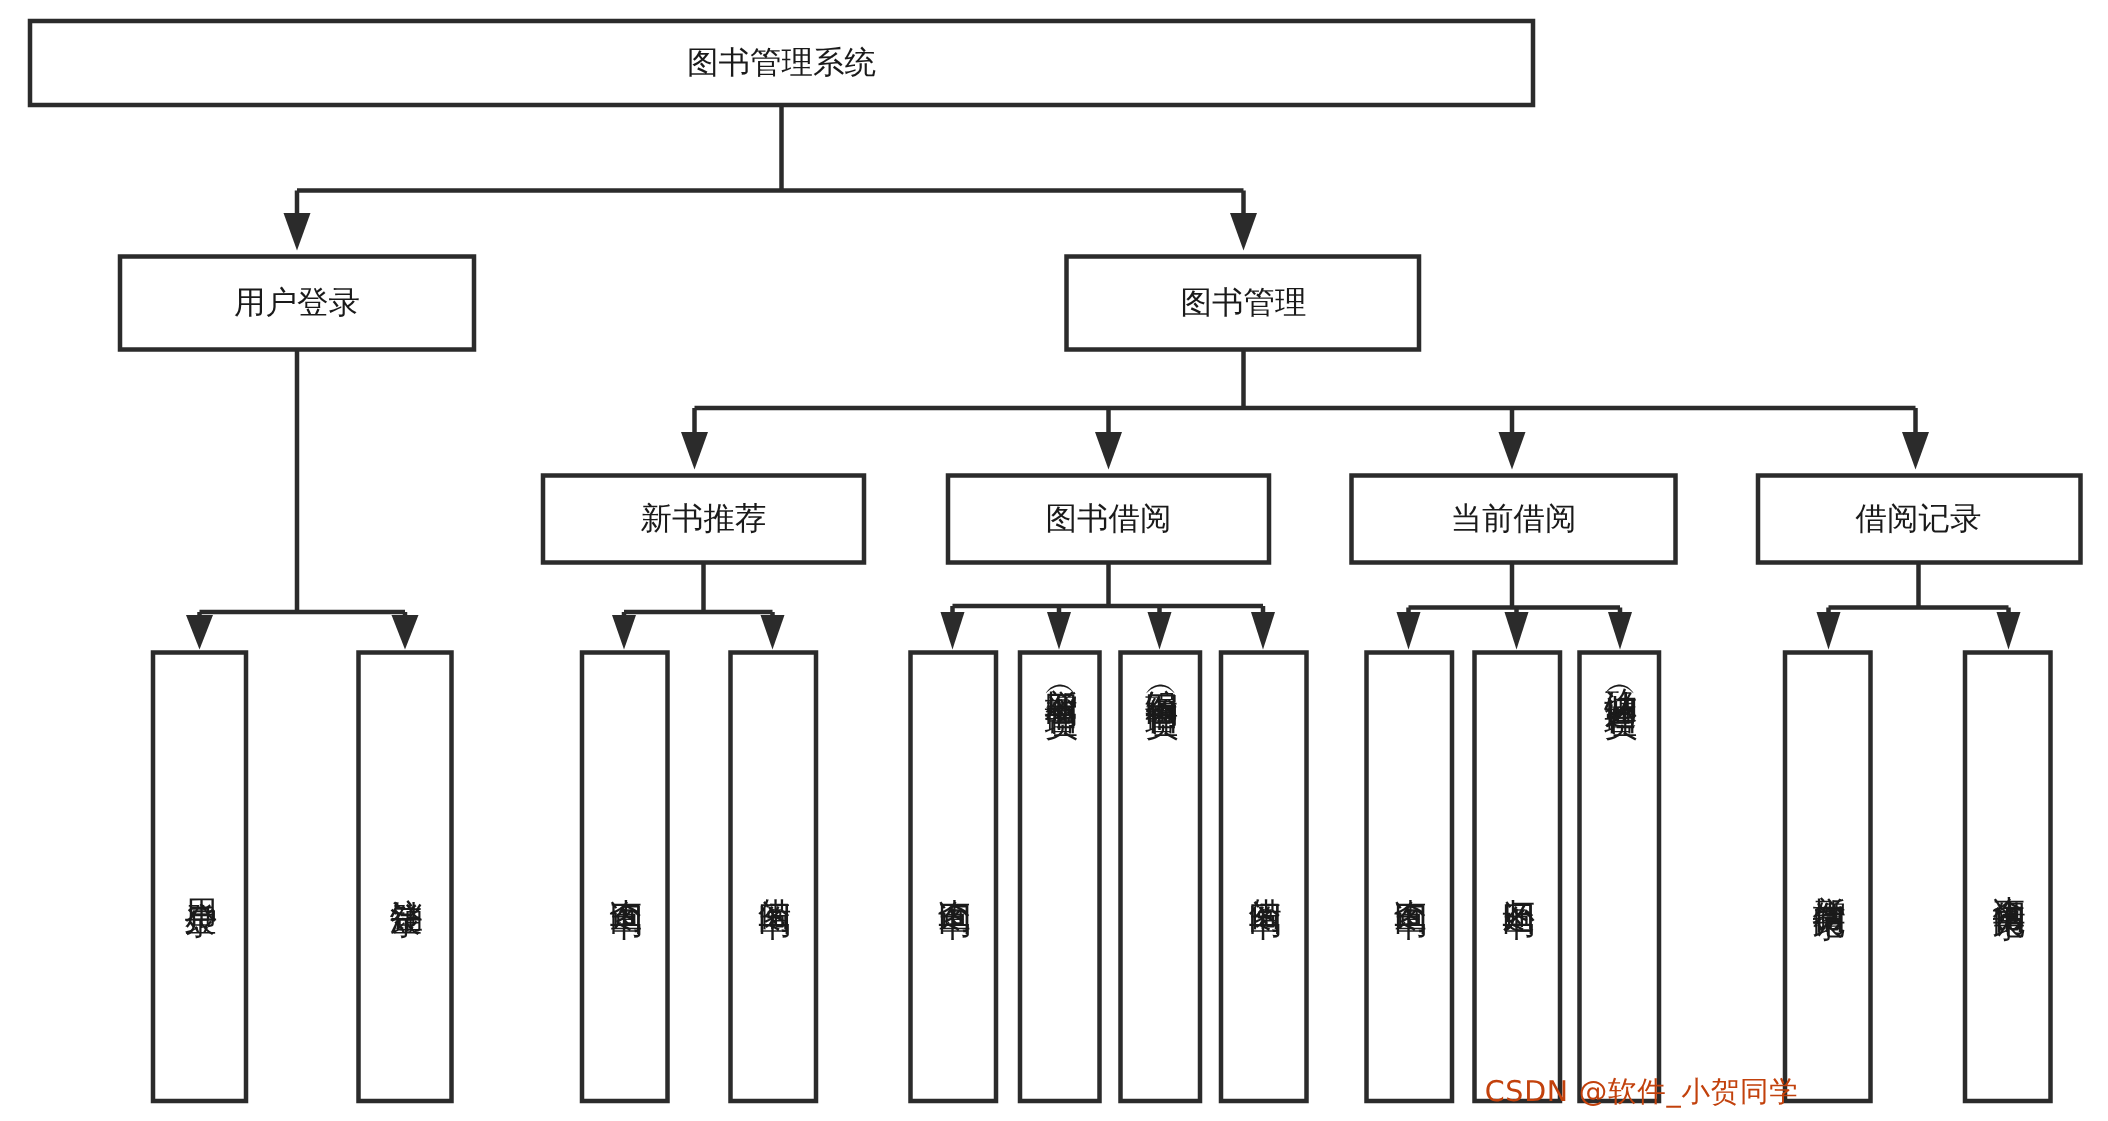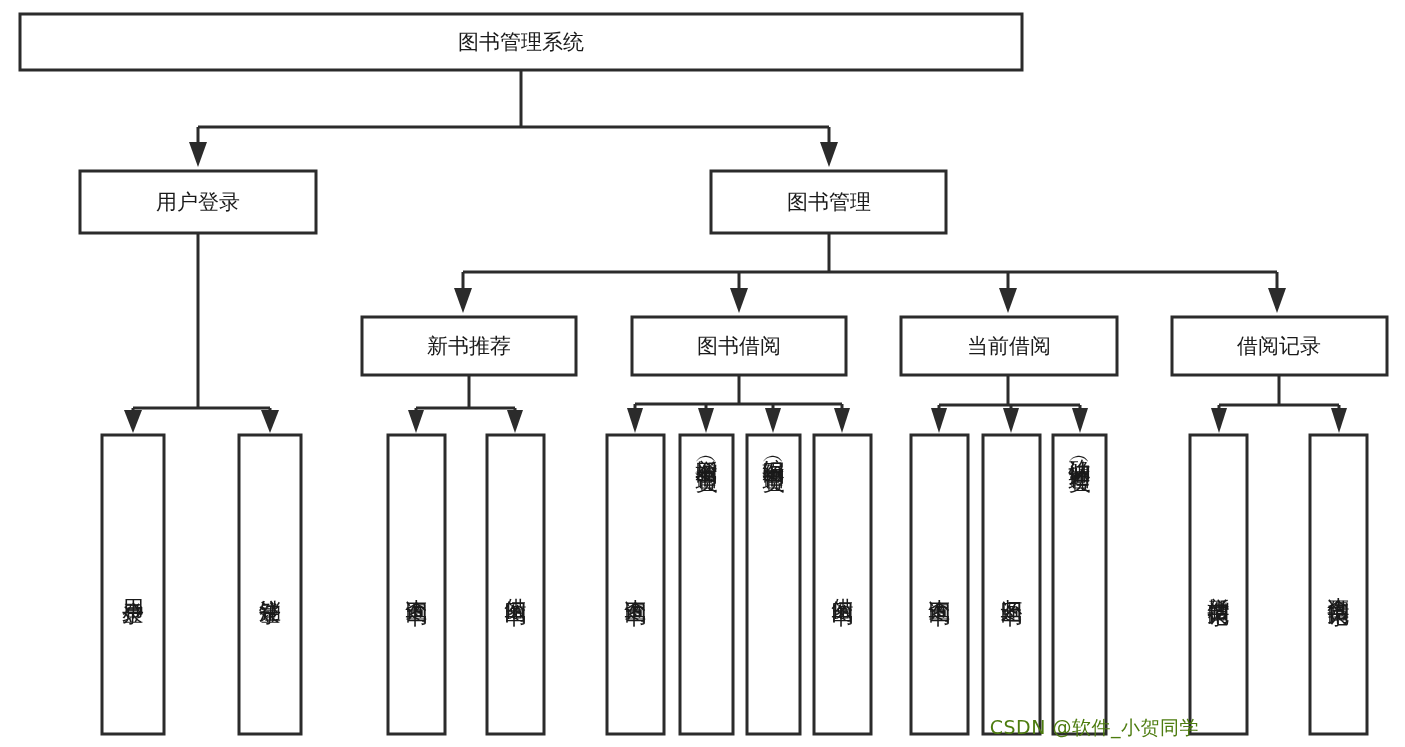--- a/index.html
+++ b/index.html
@@ -62,21 +62,21 @@
     letter-spacing: 2px;
     color: #1a1a1a;
     white-space: nowrap;
   }
   .watermark {
     position: absolute;
     right: 10px;
     bottom: 6px;
     font-family: "DejaVu Sans", "Liberation Sans", sans-serif;
     font-size: 19px;
-    color: #4d7c0f;
+    color: #c2410c;
     white-space: nowrap;
     letter-spacing: 0.5px;
   }
 </style>
 </head>
 <body>
 
 <div id="diagram-root">
 
   <svg width="1405" height="747" viewBox="0 0 1405 747">

